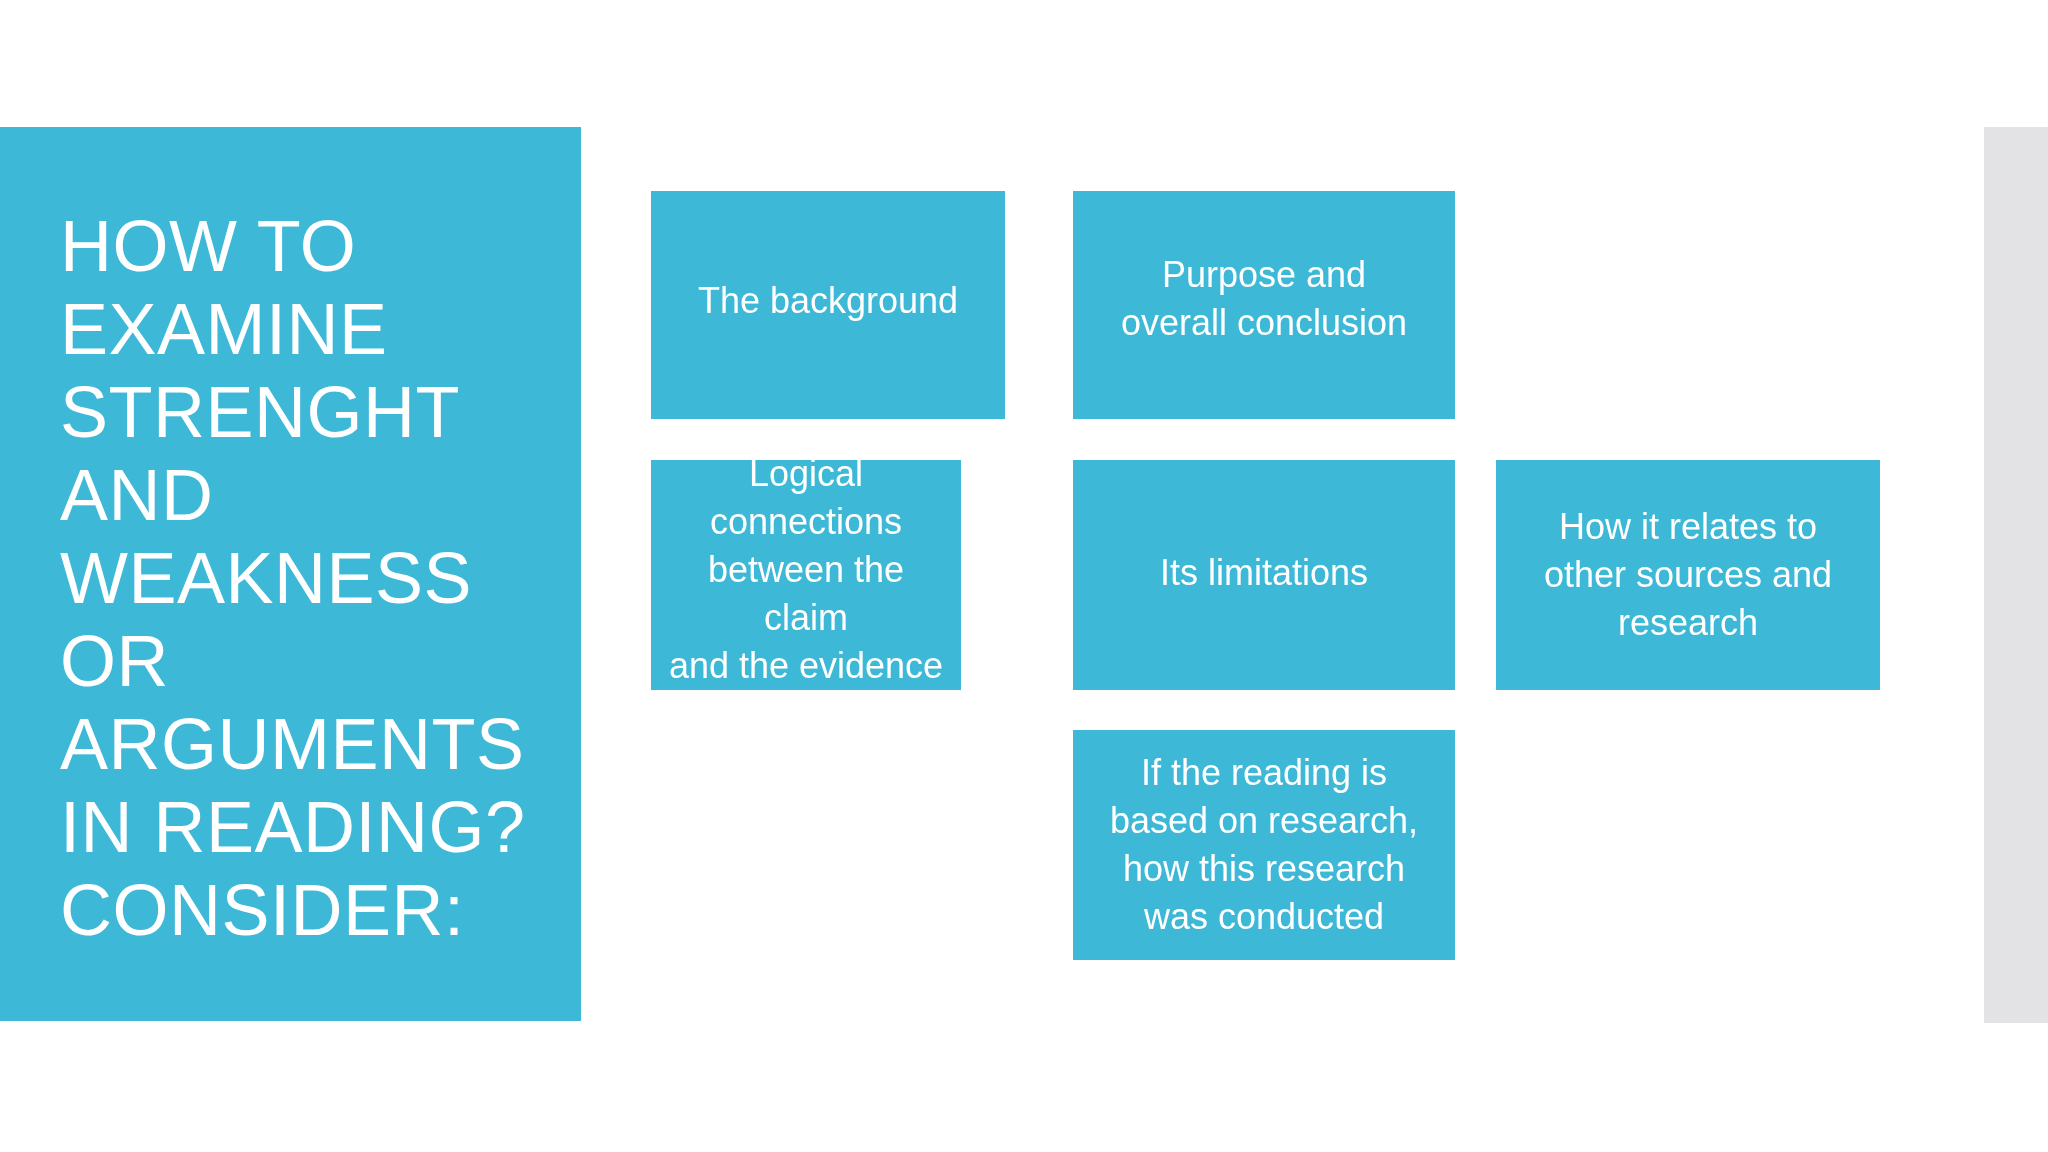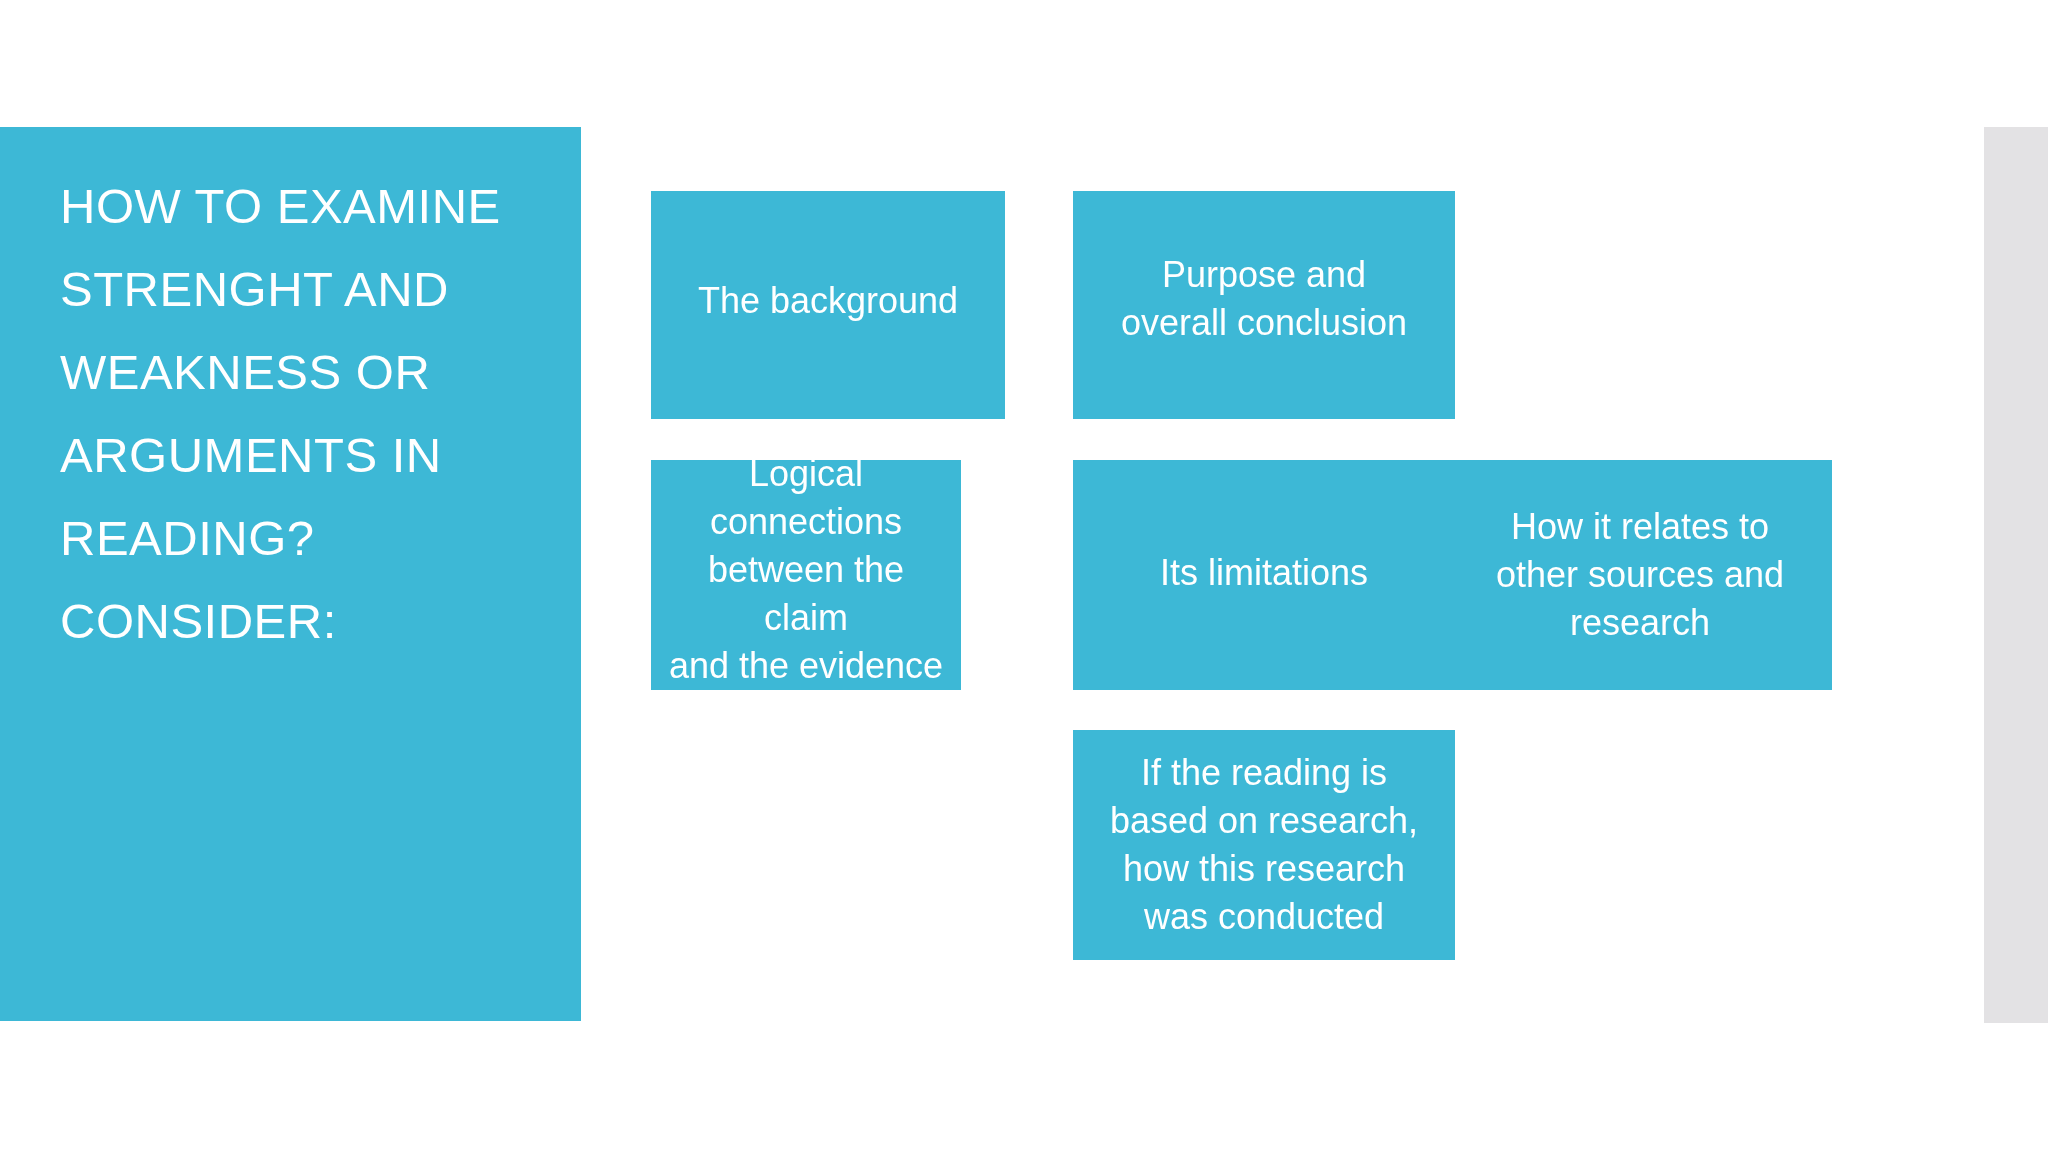--- a/index.html
+++ b/index.html
@@ -33,25 +33,25 @@
     box-sizing: border-box;
     display: flex;
     align-items: flex-start;
     justify-content: flex-start;
   }
 
   #title-text {
     color: #ffffff;
     font-family: "Liberation Sans", sans-serif;
     font-weight: 400;
-    font-size: 49px;
+    font-size: 72px;
     line-height: 83px;
     letter-spacing: 0.5px;
     text-transform: uppercase;
-    padding: 38px 18px 0 60px;
+    padding: 78px 18px 0 60px;
     white-space: pre-line;
     word-break: normal;
     overflow-wrap: break-word;
   }
 
   
   #right-panel {
     position: absolute;
     left: 1984px;
     top: 127px;
@@ -83,21 +83,21 @@
   }
 
   
   #box-background   { left: 651px;  top: 191px; width: 354px; height: 228px; }
   #box-purpose      { left: 1073px; top: 191px; width: 382px; height: 228px; }
   #box-evidence     { left: 1496px; top: 191px; width: 384px; height: 228px; }
 
   
   #box-logical      { left: 651px;  top: 460px; width: 310px; height: 230px; align-items: flex-end; }
   #box-limitations  { left: 1073px; top: 460px; width: 382px; height: 230px; }
-  #box-relates      { left: 1448px; top: 460px; width: 384px; height: 230px; }
+  #box-relates      { left: 1496px; top: 460px; width: 384px; height: 230px; }
 
   
   #box-research     { left: 1073px; top: 730px; width: 382px; height: 230px; }
 
   
   #box-background .box-label { transform: translateY(-4px); }
   #box-purpose .box-label    { transform: translateY(-6px); }
   #box-evidence .box-label   { transform: translateY(-6px); }
   #box-limitations .box-label{ transform: translateY(-2px); }
 </style>

